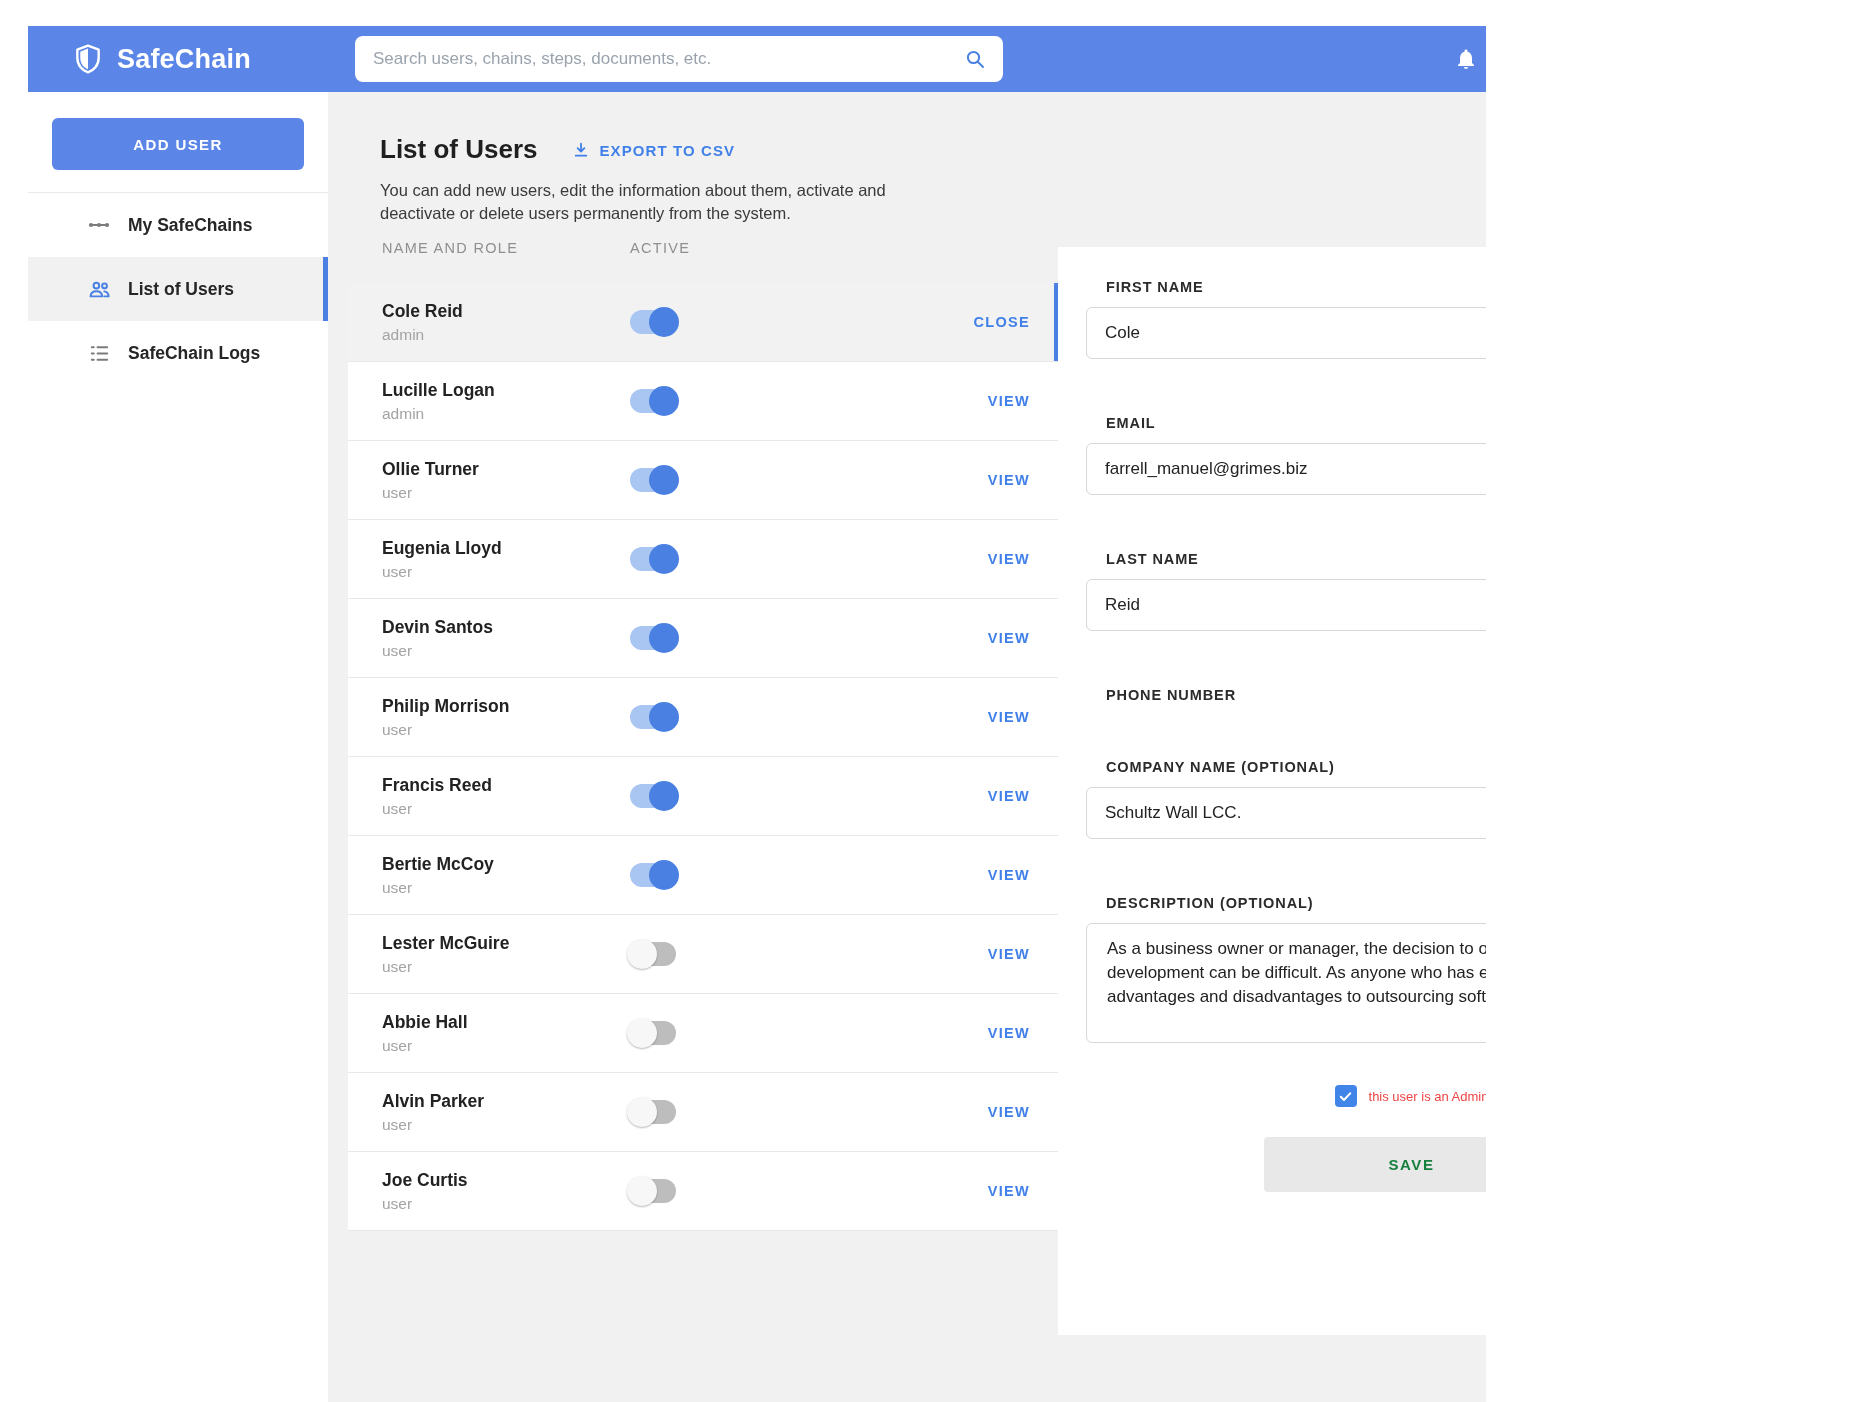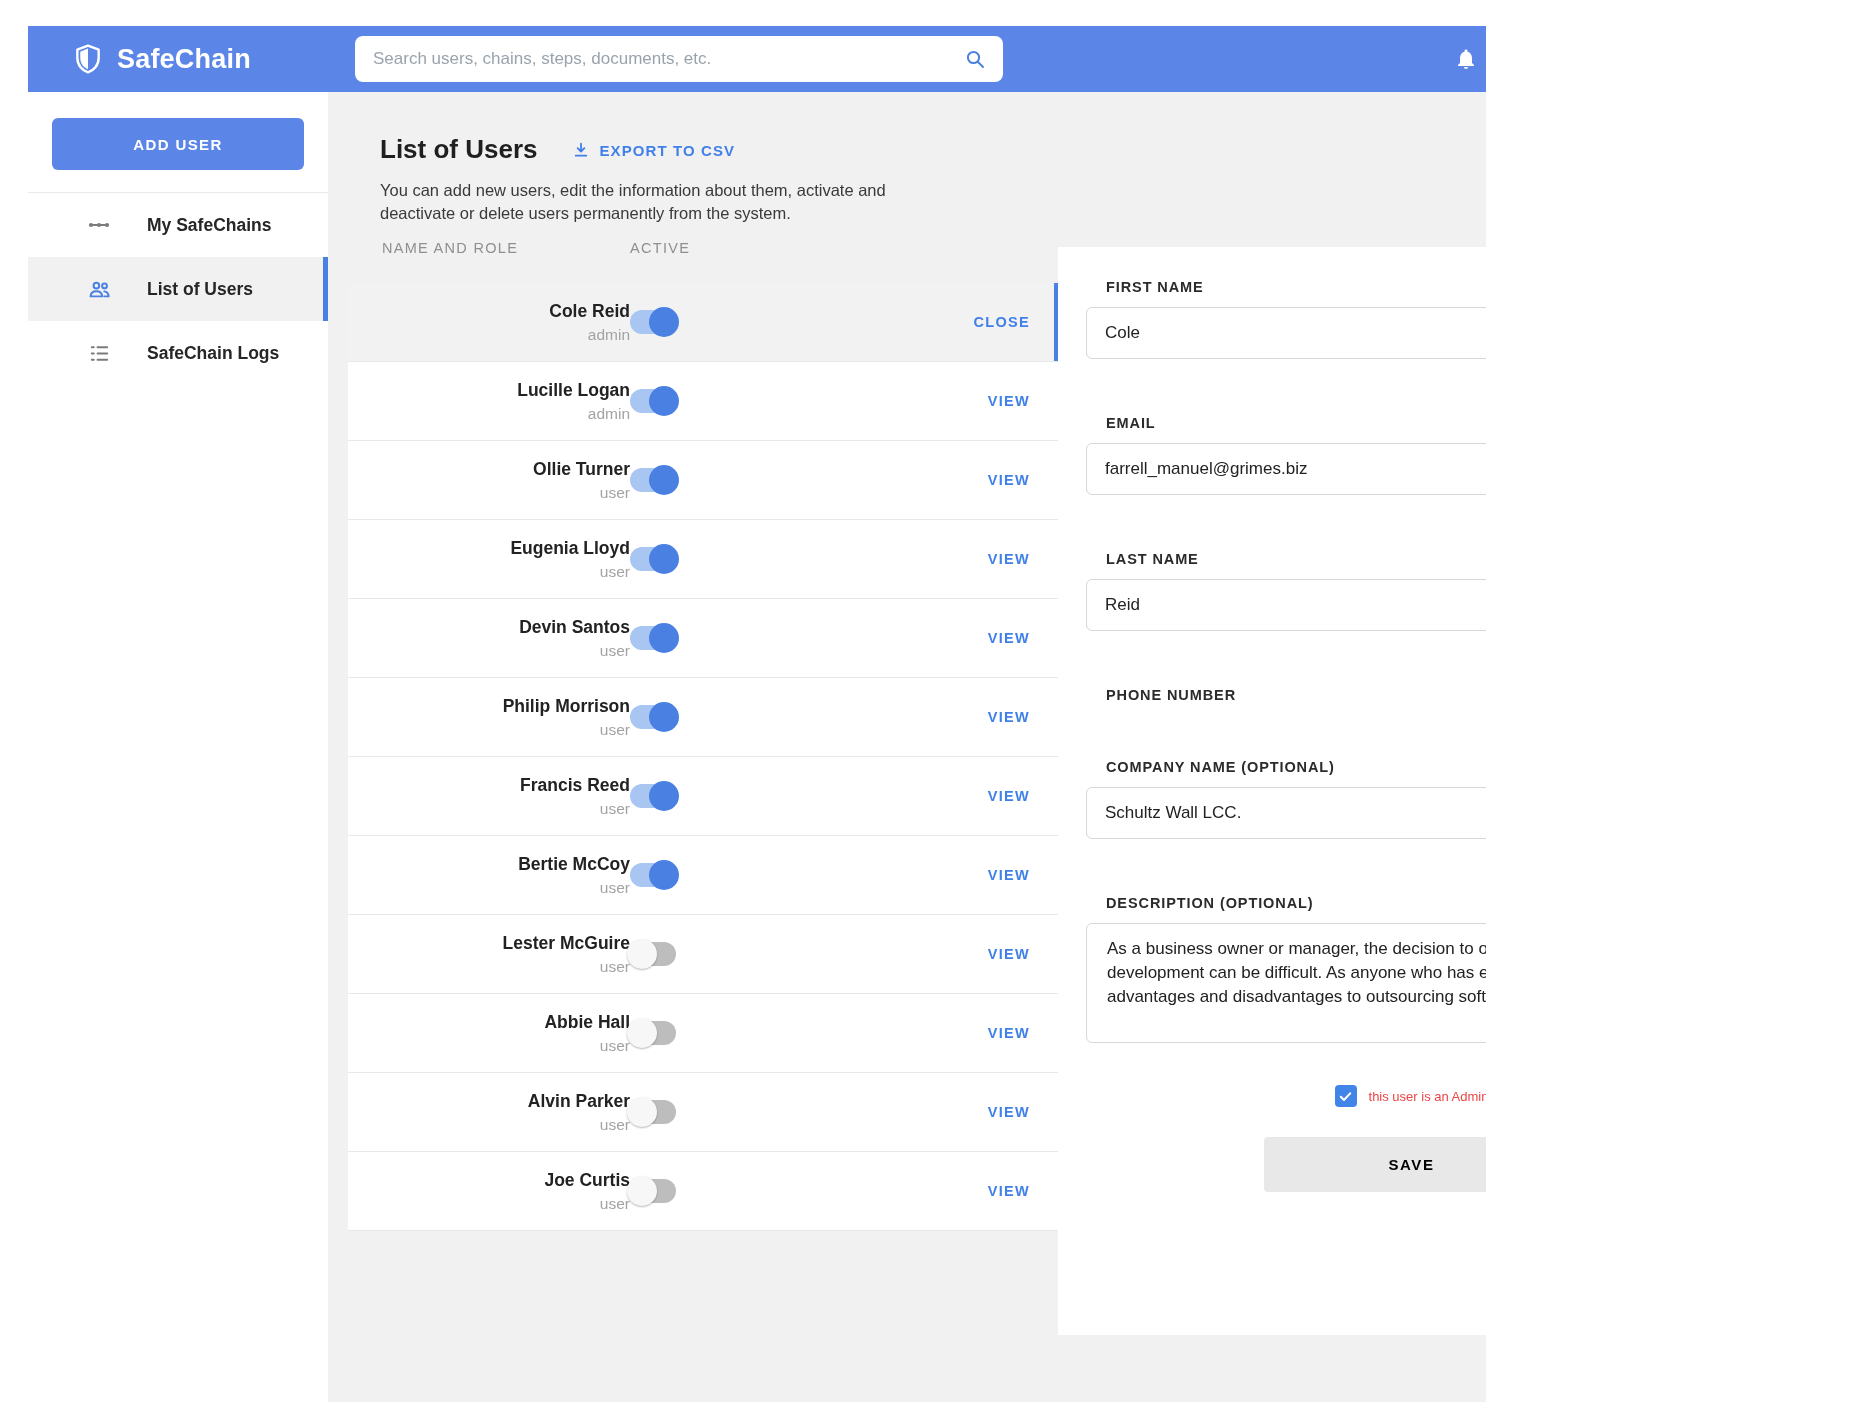--- a/index.html
+++ b/index.html
@@ -23,21 +23,21 @@
   .gap26 { margin-left:26px; } .gap40 { margin-left:40px; } .gap16 { margin-left:16px; }
   .username { color:#fff; font-weight:bold; font-size:17.5px; cursor:pointer;
               border-bottom:2px dashed rgba(255,255,255,.85); padding-bottom:2px; }
 
   
   .sidebar { position:absolute; left:28px; top:92px; width:300px; height:1310px; background:#fff; }
   .add-user { display:block; margin:26px auto 0; width:252px; height:52px; background:#5b86e8;
               color:#fff; border:none; border-radius:6px; font-size:15px; font-weight:bold;
               letter-spacing:1.4px; cursor:pointer; font-family:"Liberation Sans", sans-serif; }
   .side-divider { height:1px; background:#e9e9e9; margin-top:22px; }
-  .nav-item { height:64px; display:flex; align-items:center; padding-left:58px; gap:35px;
+  .nav-item { height:64px; display:flex; align-items:center; padding-left:58px; gap:16px;
               font-size:17.5px; font-weight:bold; color:#262626; position:relative; cursor:pointer; }
   .nav-item.active { background:#f1f1f2; }
   .nav-item.active::after { content:""; position:absolute; right:0; top:0; width:5px; height:100%;
                             background:#4a80e2; }
   .nav-icon { width:26px; display:flex; justify-content:center; }
 
   
   .main { position:absolute; left:328px; top:92px; width:1494px; height:1310px; background:#f1f1f2; }
   .head-row { display:flex; align-items:center; margin:42px 0 0 52px; gap:34px; }
   .page-title { font-size:26px; font-weight:bold; color:#1f1f1f; }
@@ -45,21 +45,21 @@
             font-weight:bold; letter-spacing:1.1px; cursor:pointer; }
   .desc { margin:14px 0 0 52px; width:570px; font-size:16.5px; line-height:1.42; color:#3a3a3a; }
 
   .content-row { position:absolute; left:20px; top:148px; display:flex; align-items:flex-start; }
 
   
   .utable { width:710px; }
   .thead { display:flex; height:43px; color:#8f8f8f; font-size:14.5px; letter-spacing:1.3px; }
   .thead .c1 { margin-left:34px; width:248px; }
   .row { height:79px; background:#fff; border-bottom:1px solid #e8e8e8; display:flex;
-         align-items:center; position:relative;text-align:right; }
+         align-items:center; position:relative; }
   .row.selected { background:#f2f2f3; }
   .row.selected .selbar { position:absolute; right:0; top:0; width:4px; height:100%; background:#4a80e2; }
   .who { margin-left:34px; width:248px; }
   .uname { font-size:17.5px; font-weight:bold; color:#222; }
   .urole { font-size:15.5px; color:#a3a3a3; margin-top:4px; }
   .toggle { width:46px; height:24px; border-radius:12px; position:relative; cursor:pointer; flex:none; }
   .toggle.on { background:#a9c6f3; }
   .toggle.on::after { content:""; position:absolute; width:30px; height:30px; border-radius:50%;
                       background:#4a80e2; right:-3px; top:-3px; }
   .toggle.off { background:#bdbdbd; }
@@ -79,21 +79,21 @@
             outline:none; }
   .ftext { width:100%; height:120px; border:1px solid #d7d7d7; border-radius:6px; padding:13px 20px;
            font-size:17px; line-height:1.42; color:#222; background:#fff; resize:none; outline:none;
            font-family:"Liberation Sans", sans-serif; }
   .fgroup.descgroup { margin-bottom:38px; }
   .admin-row { display:flex; justify-content:center; align-items:center; gap:12px; margin-bottom:30px; }
   .cbx { width:22px; height:22px; background:#4285e8; border-radius:4px; display:flex;
          align-items:center; justify-content:center; cursor:pointer; flex:none; }
   .cbx-label { font-size:13px; color:#ef4444; }
   .save { display:block; margin:4px auto; width:296px; height:55px; background:#e8e8e8; border:none;
-          border-radius:4px; color:#000000; font-weight:bold; font-size:15px; letter-spacing:1.6px;
+          border-radius:4px; color:#15803d; font-weight:bold; font-size:15px; letter-spacing:1.6px;
           cursor:pointer; font-family:"Liberation Sans", sans-serif; }
 </style>
 </head>
 <body>
 
 <div class="page">
 
   <header class="topbar">
     <div class="brand">
       <span style="display:flex;">

